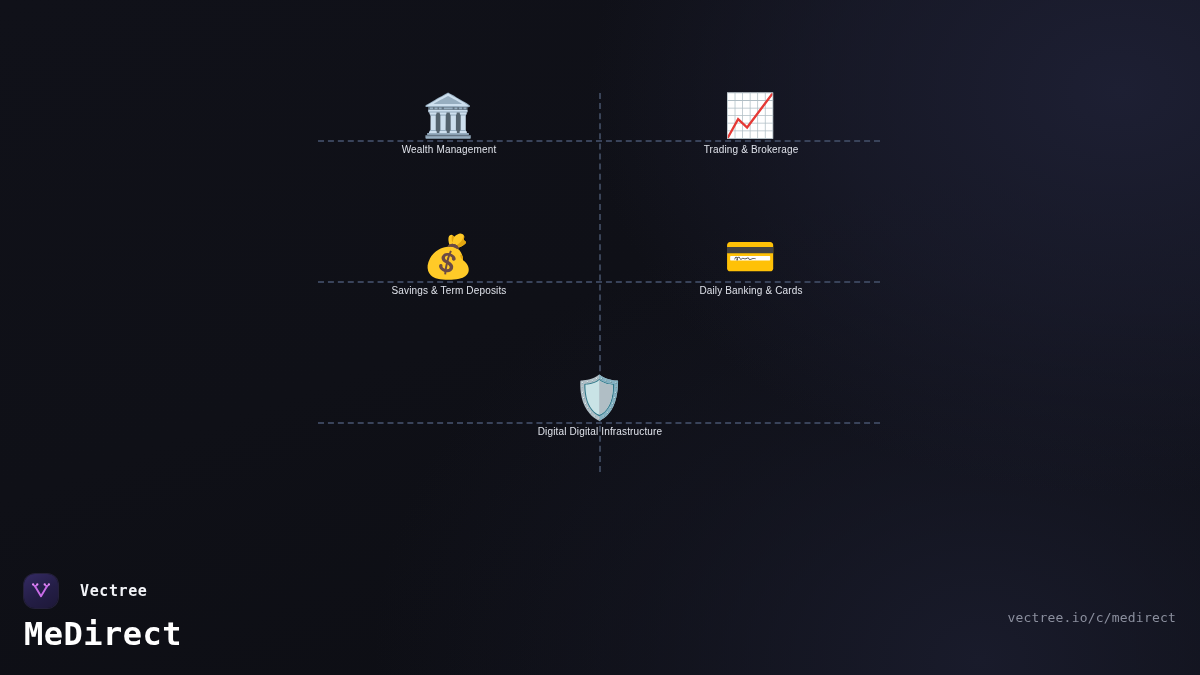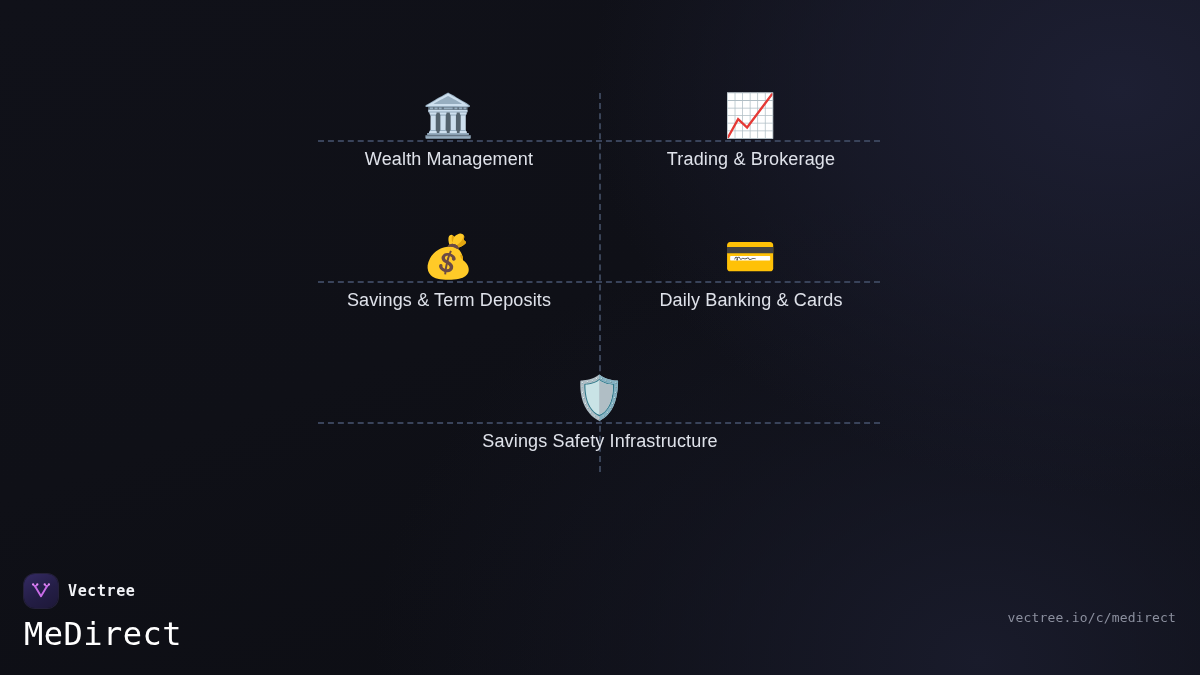--- a/index.html
+++ b/index.html
@@ -62,22 +62,21 @@
     justify-content: flex-start;
   }
   .node-icon {
     font-size: 42px;
     line-height: 52px;
     height: 52px;
     display: block;
     user-select: none;
   }
   .node-label {
-    margin-top: 10px;
-    font-size: 18px;
+    font-size: 10px;
     line-height: 15px;
     color: #dfe2ea;
     letter-spacing: 0.15px;
     white-space: nowrap;
   }
 
   .node.n0 { left: 449px; top: 90px; }
   .node.n1 { left: 751px; top: 90px; }
   .node.n2 { left: 449px; top: 231px; }
   .node.n3 { left: 751px; top: 231px; }
@@ -85,21 +84,21 @@
 
   
   .brand {
     position: absolute;
     left: 24px;
     bottom: 22px;
   }
   .brand-row {
     display: flex;
     align-items: center;
-    gap: 10px;
+    gap: 22px;
   }
   .brand-logo {
     width: 34px;
     height: 34px;
     border-radius: 11px;
     background: linear-gradient(150deg, #342a63 0%, #241e46 55%, #1d1838 100%);
     box-shadow: 0 0 0 1px rgba(140,110,220,0.18);
     display: flex;
     align-items: center;
     justify-content: center;
@@ -110,21 +109,21 @@
     font-family: "DejaVu Sans Mono", "Liberation Mono", monospace;
     font-size: 15px;
     font-weight: bold;
     color: #f2f3f7;
     letter-spacing: 0.6px;
   }
   .brand-title {
     margin-top: 7px;
     font-family: "DejaVu Sans Mono", "Liberation Mono", monospace;
     font-size: 32px;
-    font-weight: normal;
+    font-weight: bold;
     color: #ffffff;
     letter-spacing: 0.5px;
     line-height: 38px;
   }
 
   .url {
     position: absolute;
     right: 24px;
     bottom: 50px;
     font-family: "DejaVu Sans Mono", "Liberation Mono", monospace;
@@ -160,21 +159,21 @@
       <span class="node-label">Savings &amp; Term Deposits</span>
     </div>
 
     <div class="node n3">
       <span class="node-icon">💳</span>
       <span class="node-label">Daily Banking &amp; Cards</span>
     </div>
 
     <div class="node n4">
       <span class="node-icon">🛡️</span>
-      <span class="node-label">Savings Safety Infrastructure</span>
+      <span class="node-label">Digital Digital Infrastructure</span>
     </div>
 
   </div>
 
   <div class="brand">
     <div class="brand-row">
       <div class="brand-logo">
         <svg width="22" height="22" viewBox="0 0 22 22" aria-hidden="true">
           <path d="M5.2 6.6 L11 16.2 L16.8 6.6" fill="none" stroke="#c96ce8" stroke-width="1.9" stroke-linecap="round" stroke-linejoin="round"></path>
           <path d="M5.2 6.6 L3.3 4.7 M5.2 6.6 L7.1 4.7" fill="none" stroke="#c96ce8" stroke-width="1.5" stroke-linecap="round"></path>

